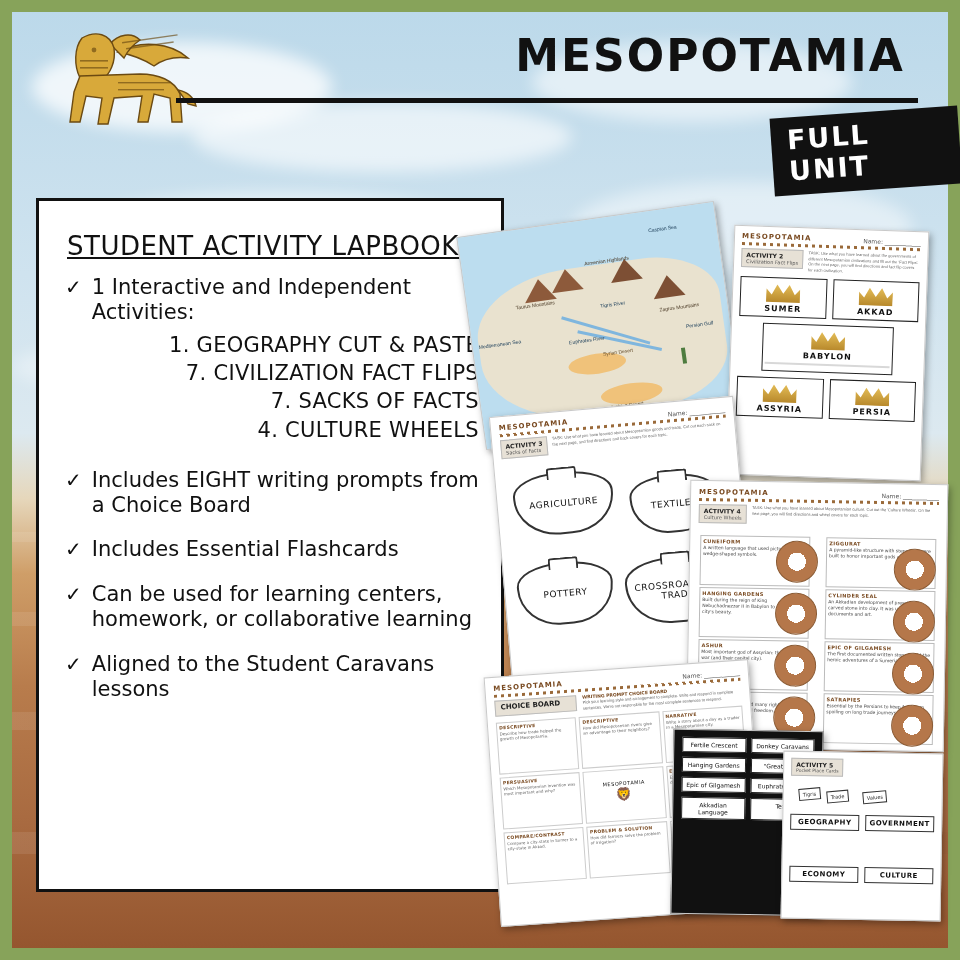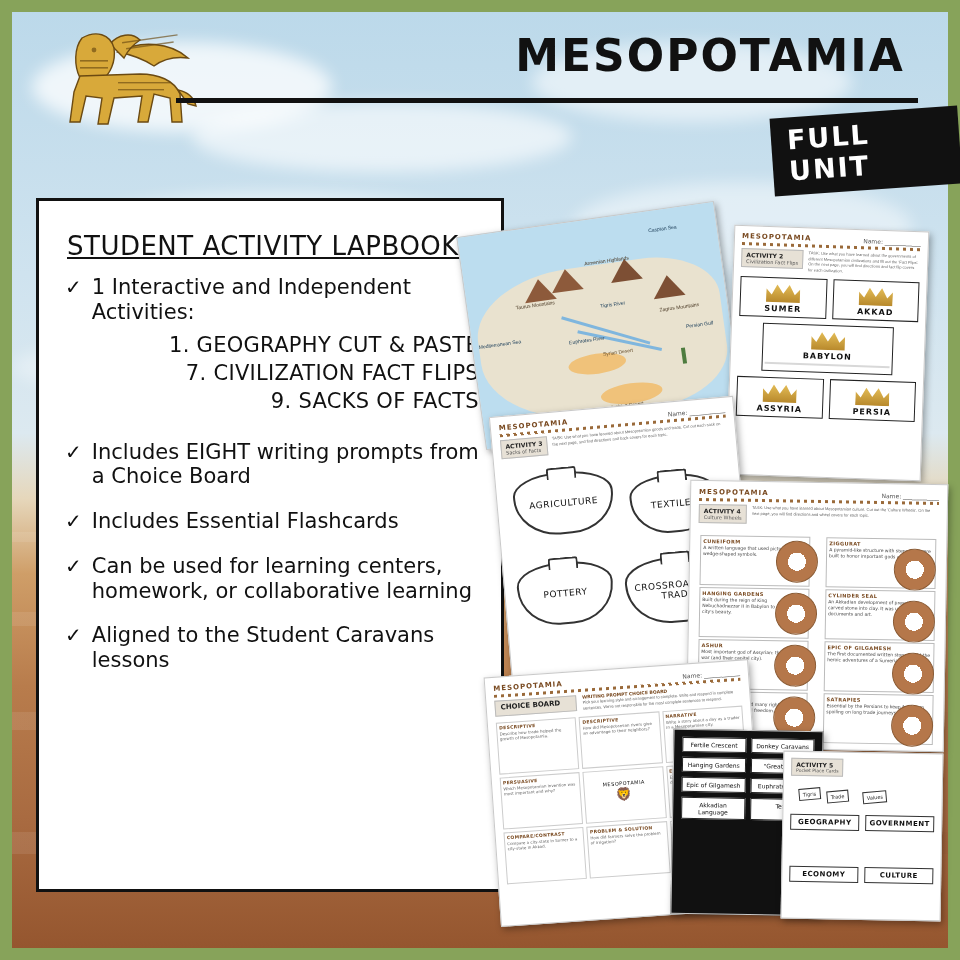--- a/index.html
+++ b/index.html
@@ -228,21 +228,22 @@
   <div class="info-card">
     <div class="info-title">STUDENT ACTIVITY LAPBOOK:</div>
 
     <div class="bullet">
       <span class="check">✓</span>
       <span>1 Interactive and Independent Activities:</span>
     </div>
     <div class="sublist">
       <div>1. GEOGRAPHY CUT &amp; PASTE</div>
       <div>7. CIVILIZATION FACT FLIPS</div>
-      <div>9. SACKS OF FACTS</div>
+      <div>7. SACKS OF FACTS</div>
+      <div>4. CULTURE WHEELS</div>
     </div>
 
     <div class="gap"></div>
     <div class="bullet">
       <span class="check">✓</span>
       <span>Includes EIGHT writing prompts from a Choice Board</span>
     </div>
     <div class="gap"></div>
     <div class="bullet">
       <span class="check">✓</span>

